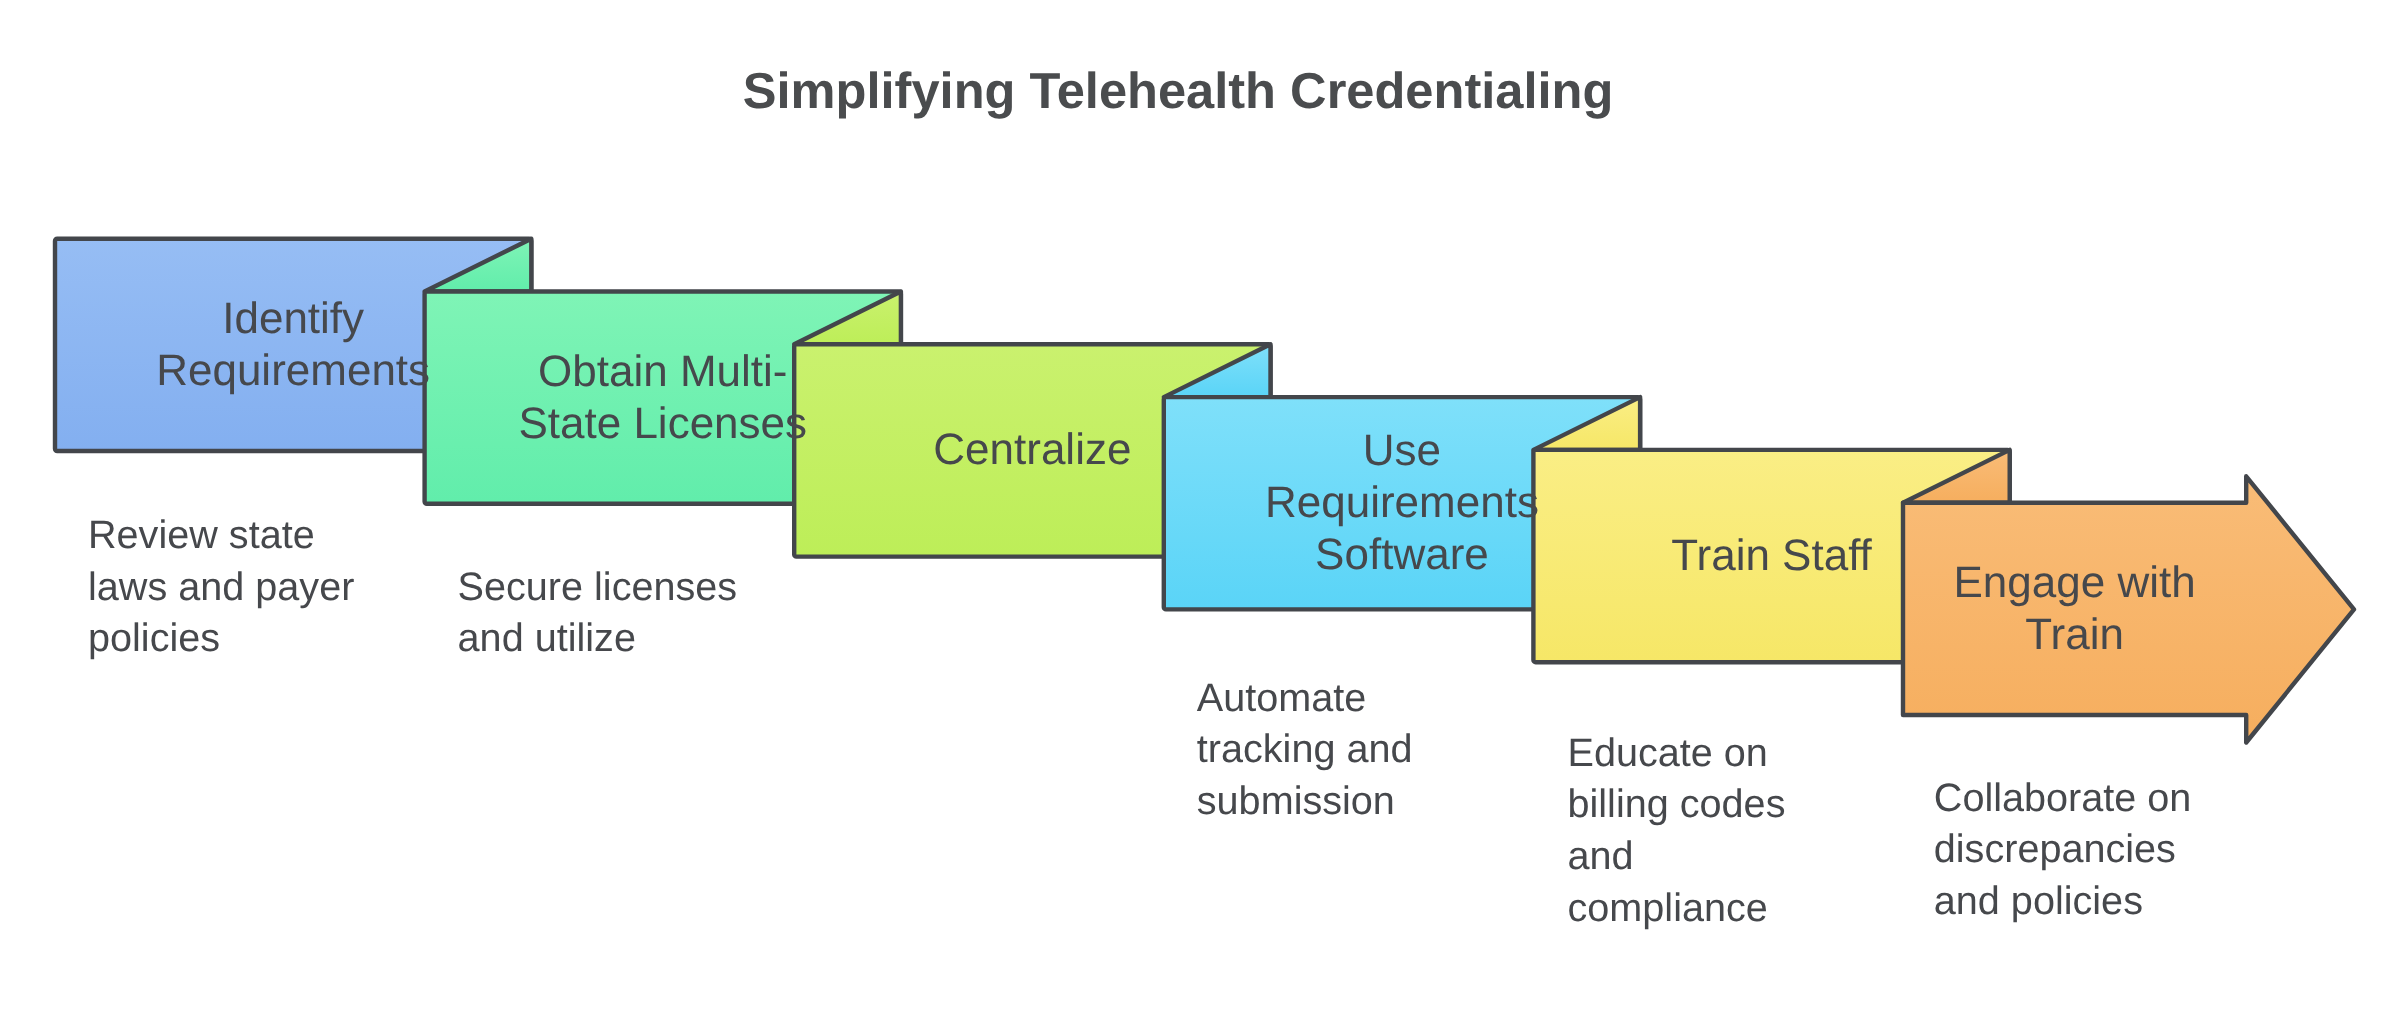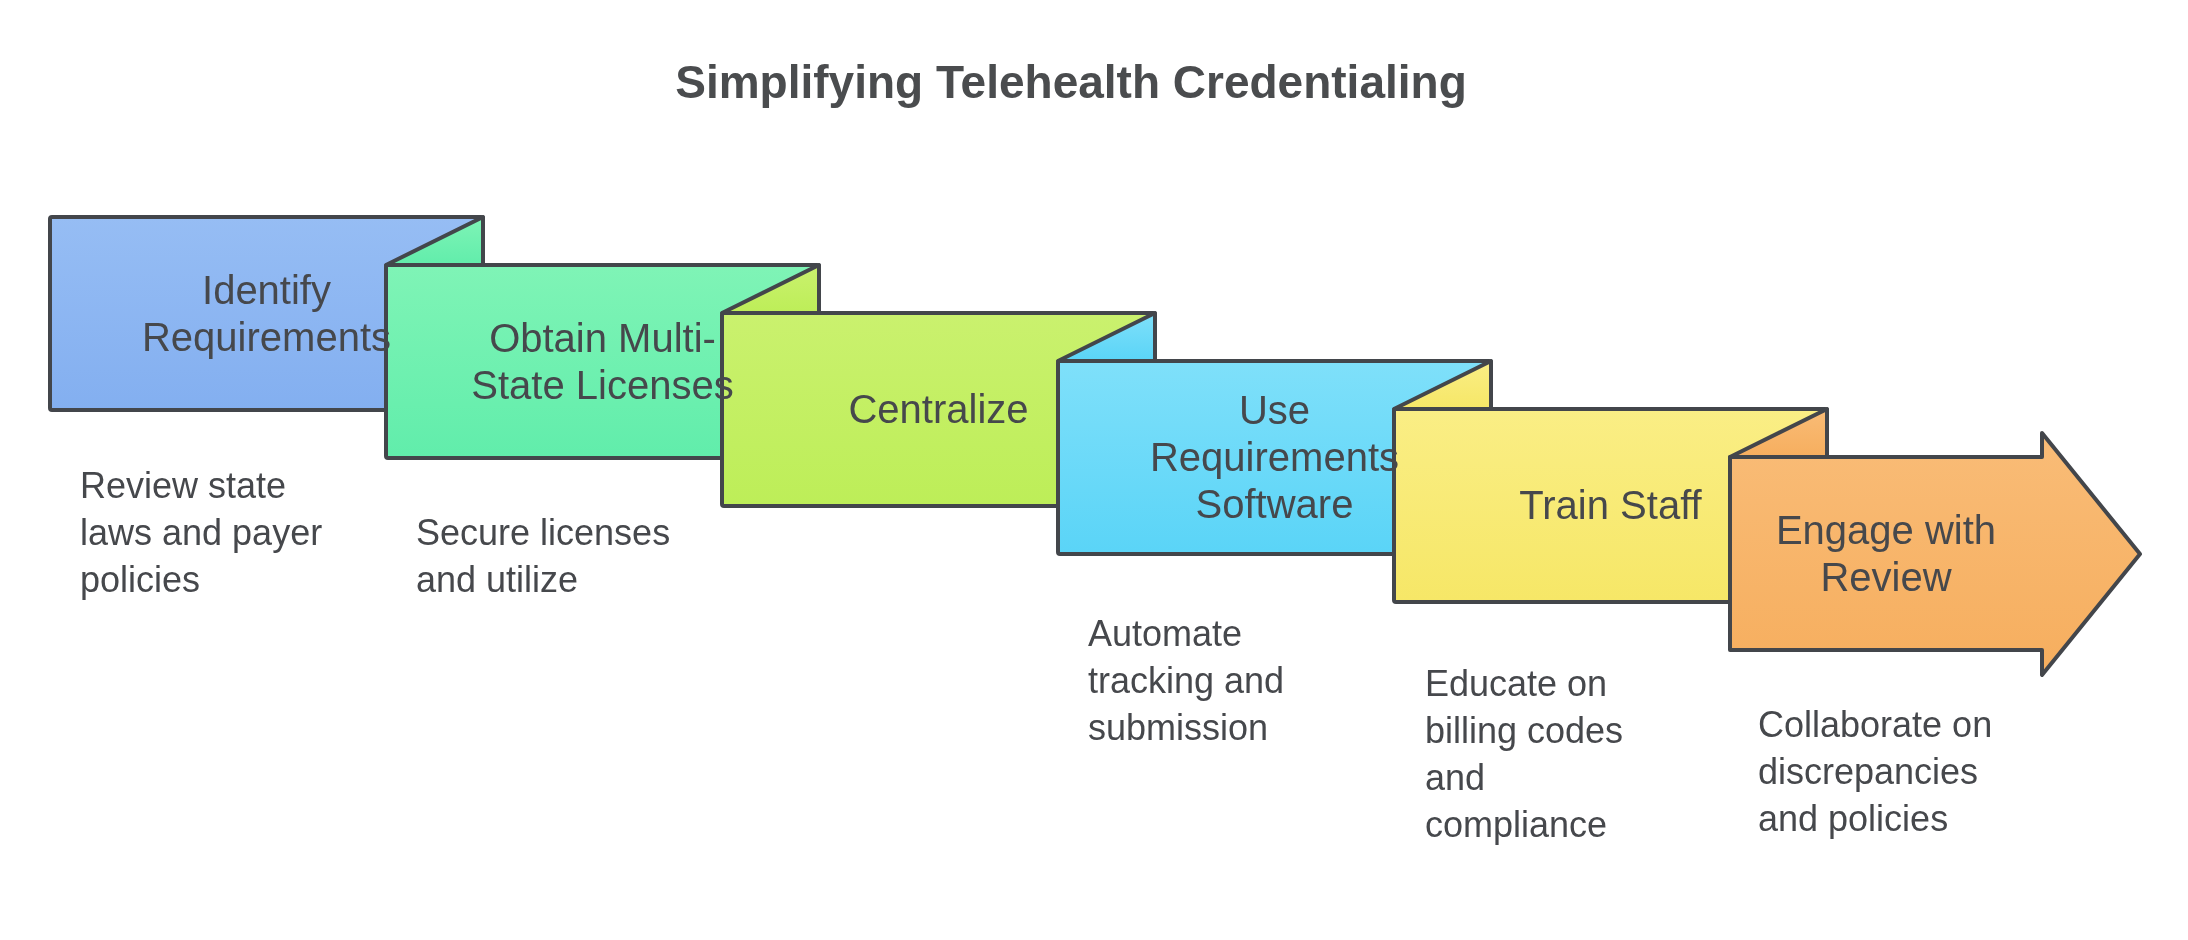--- a/index.html
+++ b/index.html
@@ -98,21 +98,21 @@
     <div>Requirements</div>
     <div>Software</div>
   </div>
 
   <div class="box-label" style="left:1394px;top:409px;width:433px;height:193px">
     <div>Train Staff</div>
   </div>
 
   <div class="box-label" style="left:1730px;top:457px;width:312px;height:193px">
     <div>Engage with</div>
-    <div>Review</div>
+    <div>Train</div>
   </div>
 
   <div class="desc" style="left:80px;top:462px">
     <div>Review state</div>
     <div>laws and payer</div>
     <div>policies</div>
   </div>
 
   <div class="desc" style="left:416px;top:509px">
     <div>Secure licenses</div>

